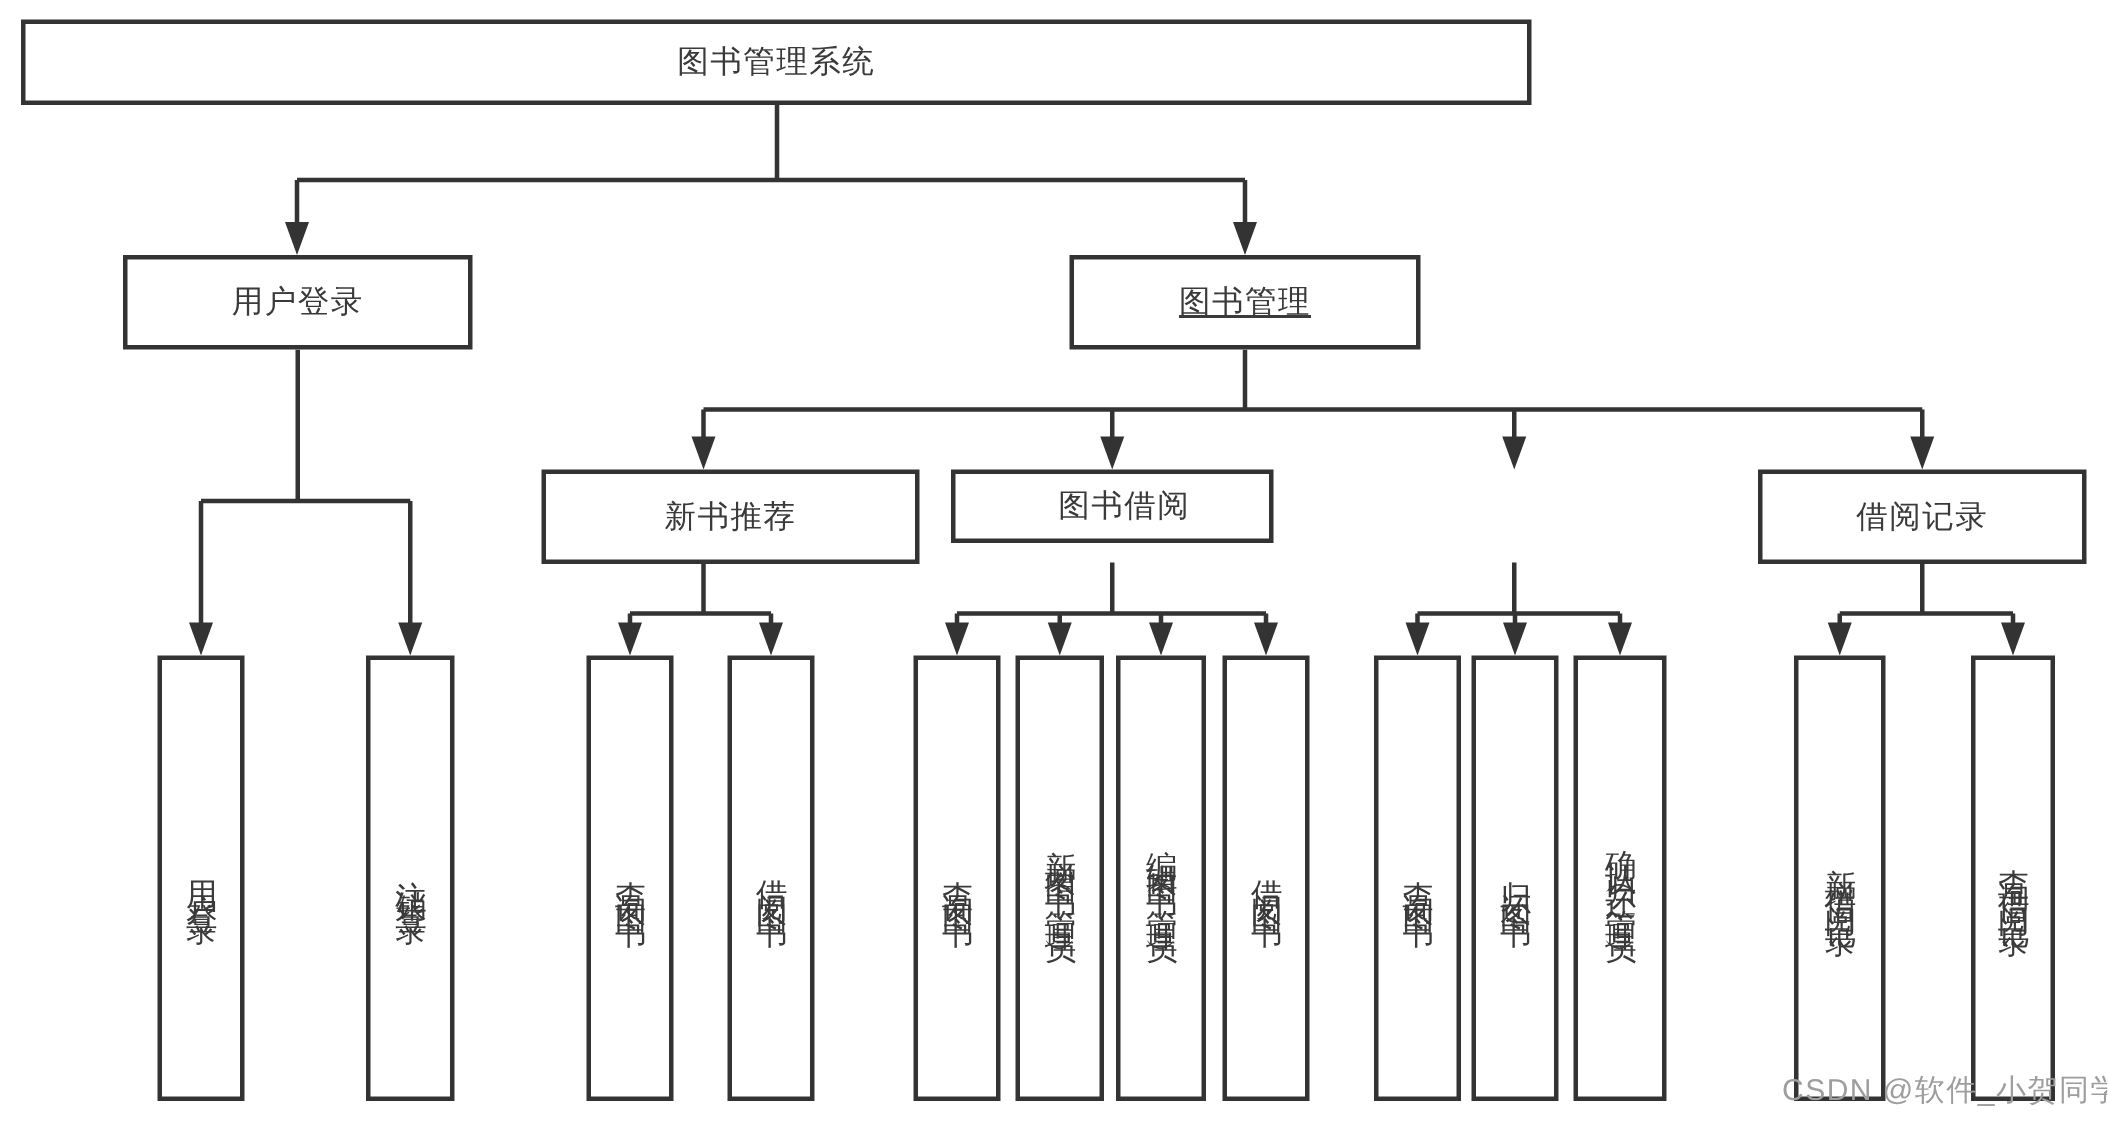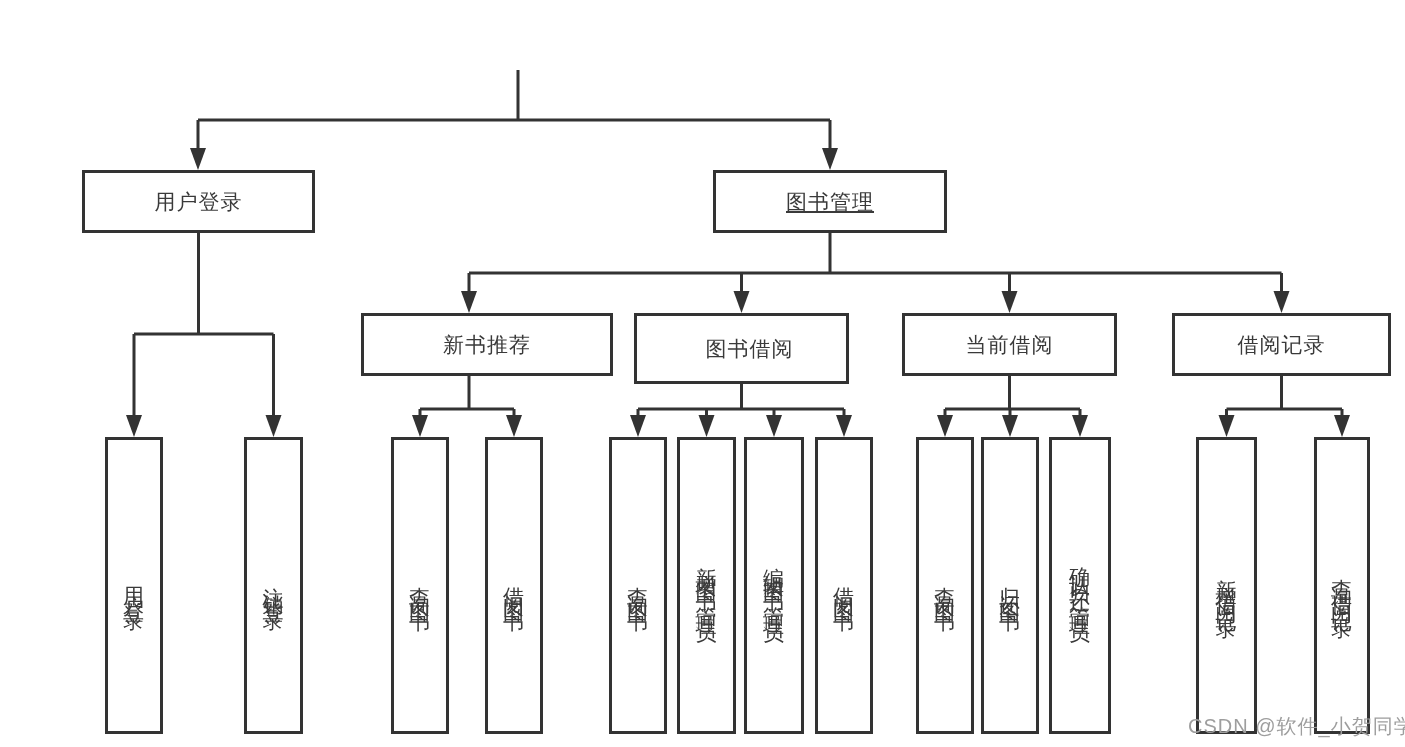--- a/index.html
+++ b/index.html
@@ -105,27 +105,27 @@
       <polygon points="1002,415 1018,415 1010,437"></polygon>
       <polygon points="1072,415 1088,415 1080,437"></polygon>
     </g>
     <g>
       <path d="M1281.5 375 V409 M1226.5 409 H1342 M1226.5 409 V417 M1342 409 V417"></path>
       <polygon points="1218.5,415 1234.5,415 1226.5,437"></polygon>
       <polygon points="1334,415 1350,415 1342,437"></polygon>
     </g>
   </svg>
 
+  <div class="node h" style="left:14px; top:13px; width:1007px; height:57px;">图书管理系统</div>
 
   <div class="node h" style="left:82px; top:170px; width:233px; height:63px;">用户登录</div>
   <div class="node h" style="left:713px; top:170px; width:234px; height:63px;text-decoration:underline;">图书管理</div>
 
   <div class="node h" style="left:361px; top:313px; width:252px; height:63px;">新书推荐</div>
-  <div class="node h" style="left:634px; top:313px; width:215px; height:71px;padding-left:16px;">图书借阅</div>
-  <div class="node h" style="left:902px; top:313px; width:215px; height:63px;">当前借阅</div>
+  <div class="node h" style="left:634px; top:313px; width:215px; height:49px;padding-left:16px;">图书借阅</div>
   <div class="node h" style="left:1172px; top:313px; width:219px; height:63px;">借阅记录</div>
 
   <div class="node v" style="left:105px; top:437px; width:58px; height:297px;">用户登录</div>
   <div class="node v" style="left:244px; top:437px; width:59px; height:297px;">注销登录</div>
 
   <div class="node v" style="left:391px; top:437px; width:58px; height:297px;">查询图书</div>
   <div class="node v" style="left:485px; top:437px; width:58px; height:297px;">借阅图书</div>
 
   <div class="node v" style="left:609px; top:437px; width:58px; height:297px;">查询图书</div>
   <div class="node v" style="left:677px; top:437px; width:59px; height:297px;">新增图书（管理员）</div>

